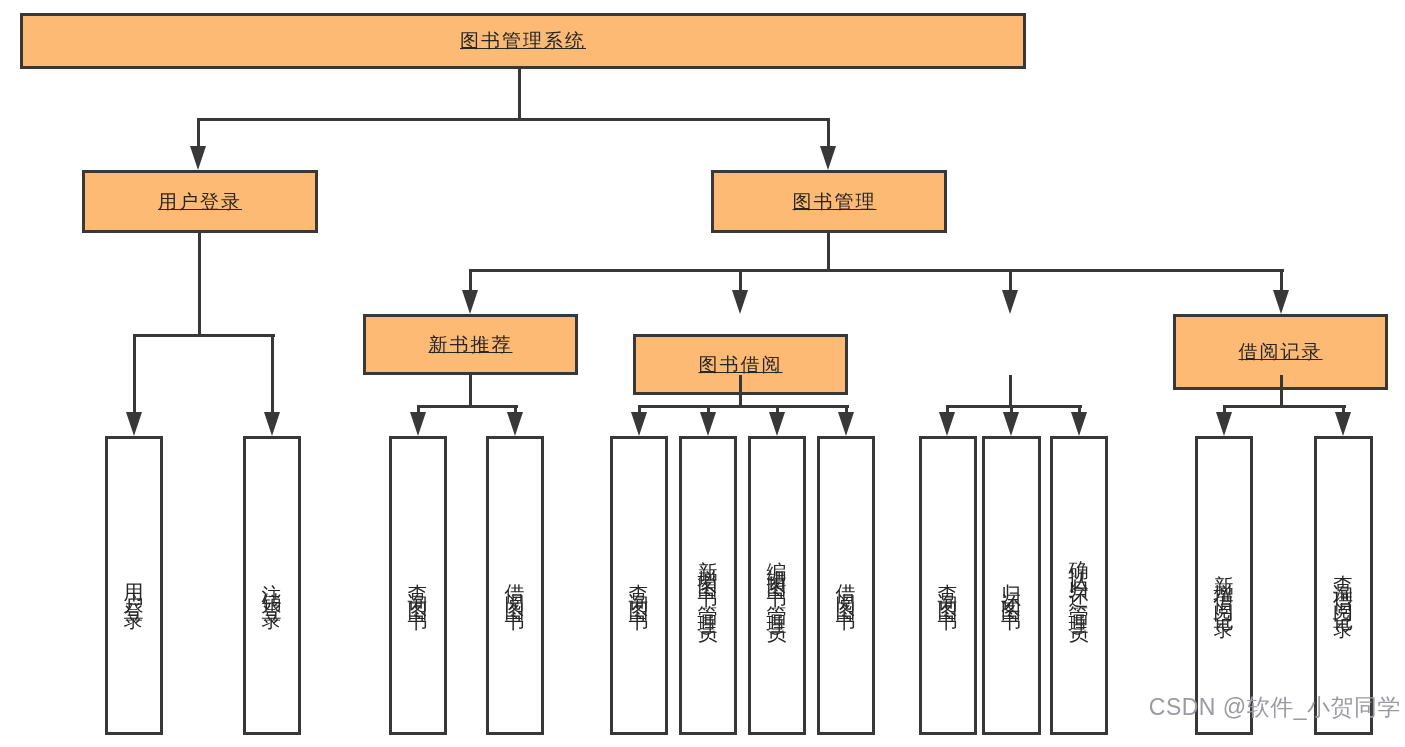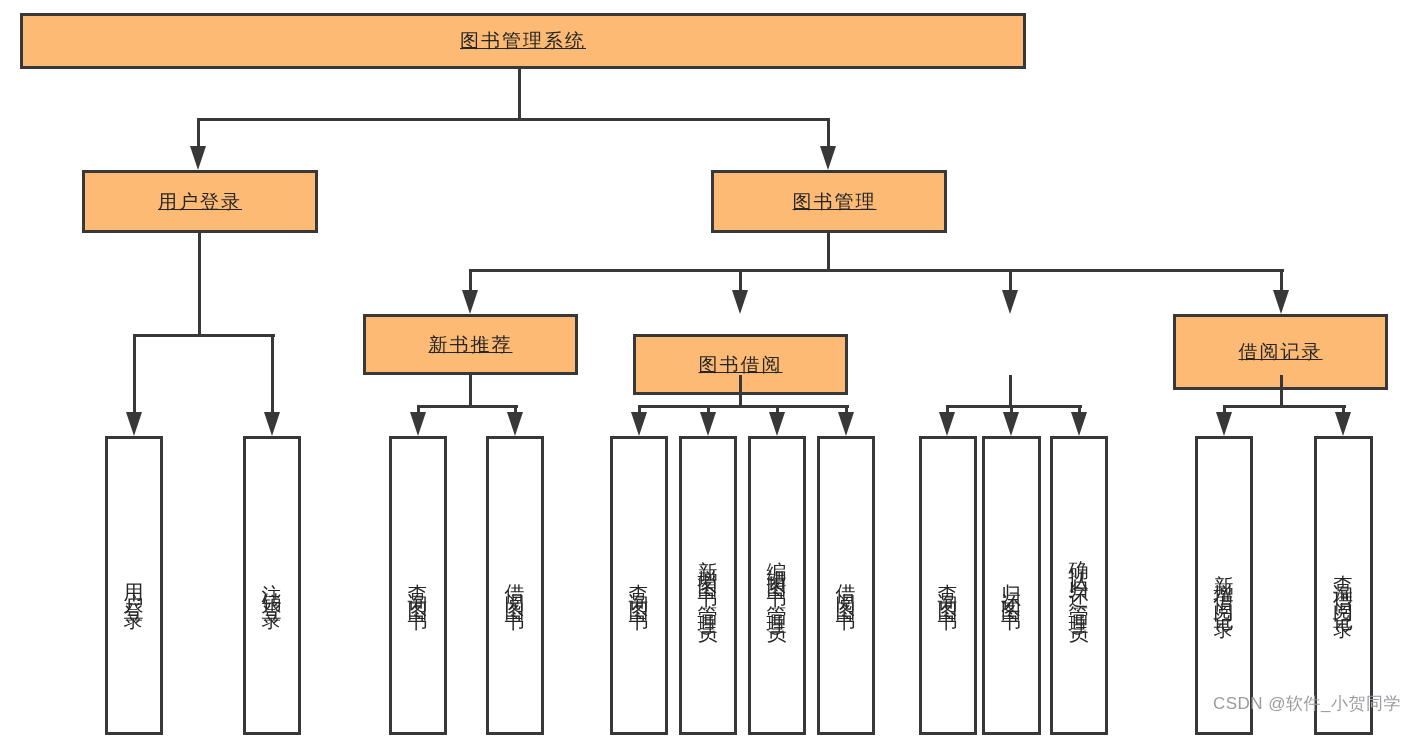--- a/index.html
+++ b/index.html
@@ -60,21 +60,21 @@
     position: absolute;
     width: 0; height: 0;
     border-left: 8px solid transparent;
     border-right: 8px solid transparent;
     border-top: 24px solid var(--line);
   }
   .watermark {
     position: absolute;
     top: 692px;
     right: 4px;
-    font-size: 17px;
+    font-size: 23px;
     letter-spacing: 0.5px;
     color: var(--wm);
   }
 </style>
 </head>
 <body>
 
 <div class="canvas">
 
   <div class="hbox" style="left:20px; top:13px; width:1006px; height:56px;">

